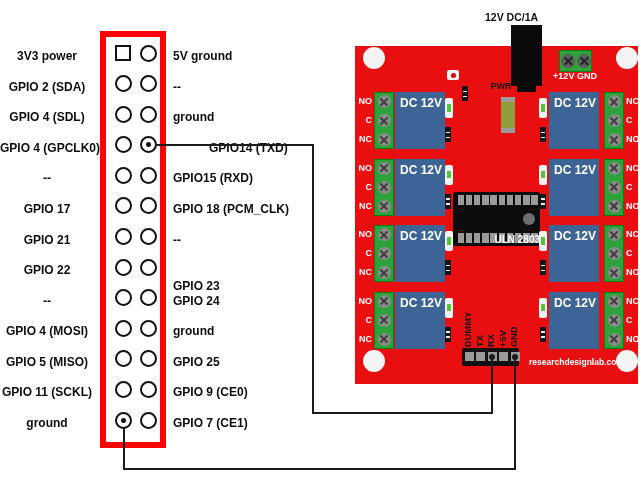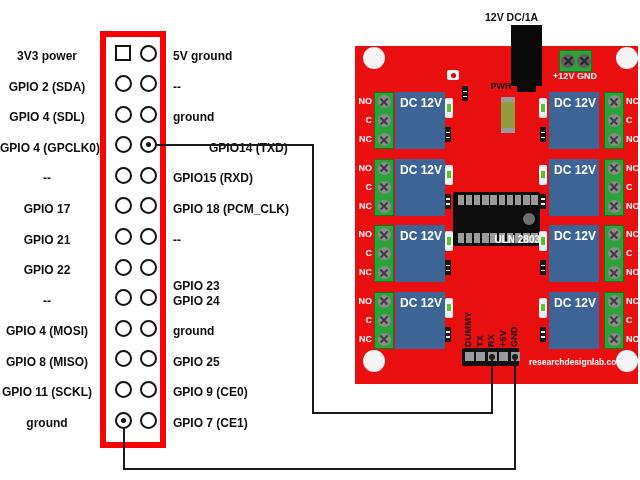--- a/index.html
+++ b/index.html
@@ -167,21 +167,21 @@
       <div class="pin" style="position: absolute; left: 114.5px; top: 258.6px;"></div>
       <div class="pin" style="position: absolute; left: 139.5px; top: 258.6px;"></div>
       <div class="glabel gleft" style="position: absolute; left: 0px; top: 294.6px; width: 94px;">--</div>
       <div class="glabel" style="position: absolute; left: 173px; top: 294.6px; width: 140px;">GPIO 24</div>
       <div class="pin" style="position: absolute; left: 114.5px; top: 289.1px;"></div>
       <div class="pin" style="position: absolute; left: 139.5px; top: 289.1px;"></div>
       <div class="glabel gleft" style="position: absolute; left: 0px; top: 325.2px; width: 94px;">GPIO 4 (MOSI)</div>
       <div class="glabel" style="position: absolute; left: 173px; top: 325.2px; width: 140px;">ground</div>
       <div class="pin" style="position: absolute; left: 114.5px; top: 319.7px;"></div>
       <div class="pin" style="position: absolute; left: 139.5px; top: 319.7px;"></div>
-      <div class="glabel gleft" style="position: absolute; left: 0px; top: 355.8px; width: 94px;">GPIO 8 (MISO)</div>
+      <div class="glabel gleft" style="position: absolute; left: 0px; top: 355.8px; width: 94px;">GPIO 5 (MISO)</div>
       <div class="glabel" style="position: absolute; left: 173px; top: 355.8px; width: 140px;">GPIO 25</div>
       <div class="pin" style="position: absolute; left: 114.5px; top: 350.3px;"></div>
       <div class="pin" style="position: absolute; left: 139.5px; top: 350.3px;"></div>
       <div class="glabel gleft" style="position: absolute; left: 0px; top: 386.4px; width: 94px;">GPIO 11 (SCKL)</div>
       <div class="glabel" style="position: absolute; left: 173px; top: 386.4px; width: 140px;">GPIO 9 (CE0)</div>
       <div class="pin" style="position: absolute; left: 114.5px; top: 380.9px;"></div>
       <div class="pin" style="position: absolute; left: 139.5px; top: 380.9px;"></div>
       <div class="glabel gleft" style="position: absolute; left: 0px; top: 417px; width: 94px;">ground</div>
       <div class="glabel" style="position: absolute; left: 173px; top: 417px; width: 140px;">GPIO 7 (CE1)</div>
       <div class="pin" style="position: absolute; left: 114.5px; top: 411.5px;">

